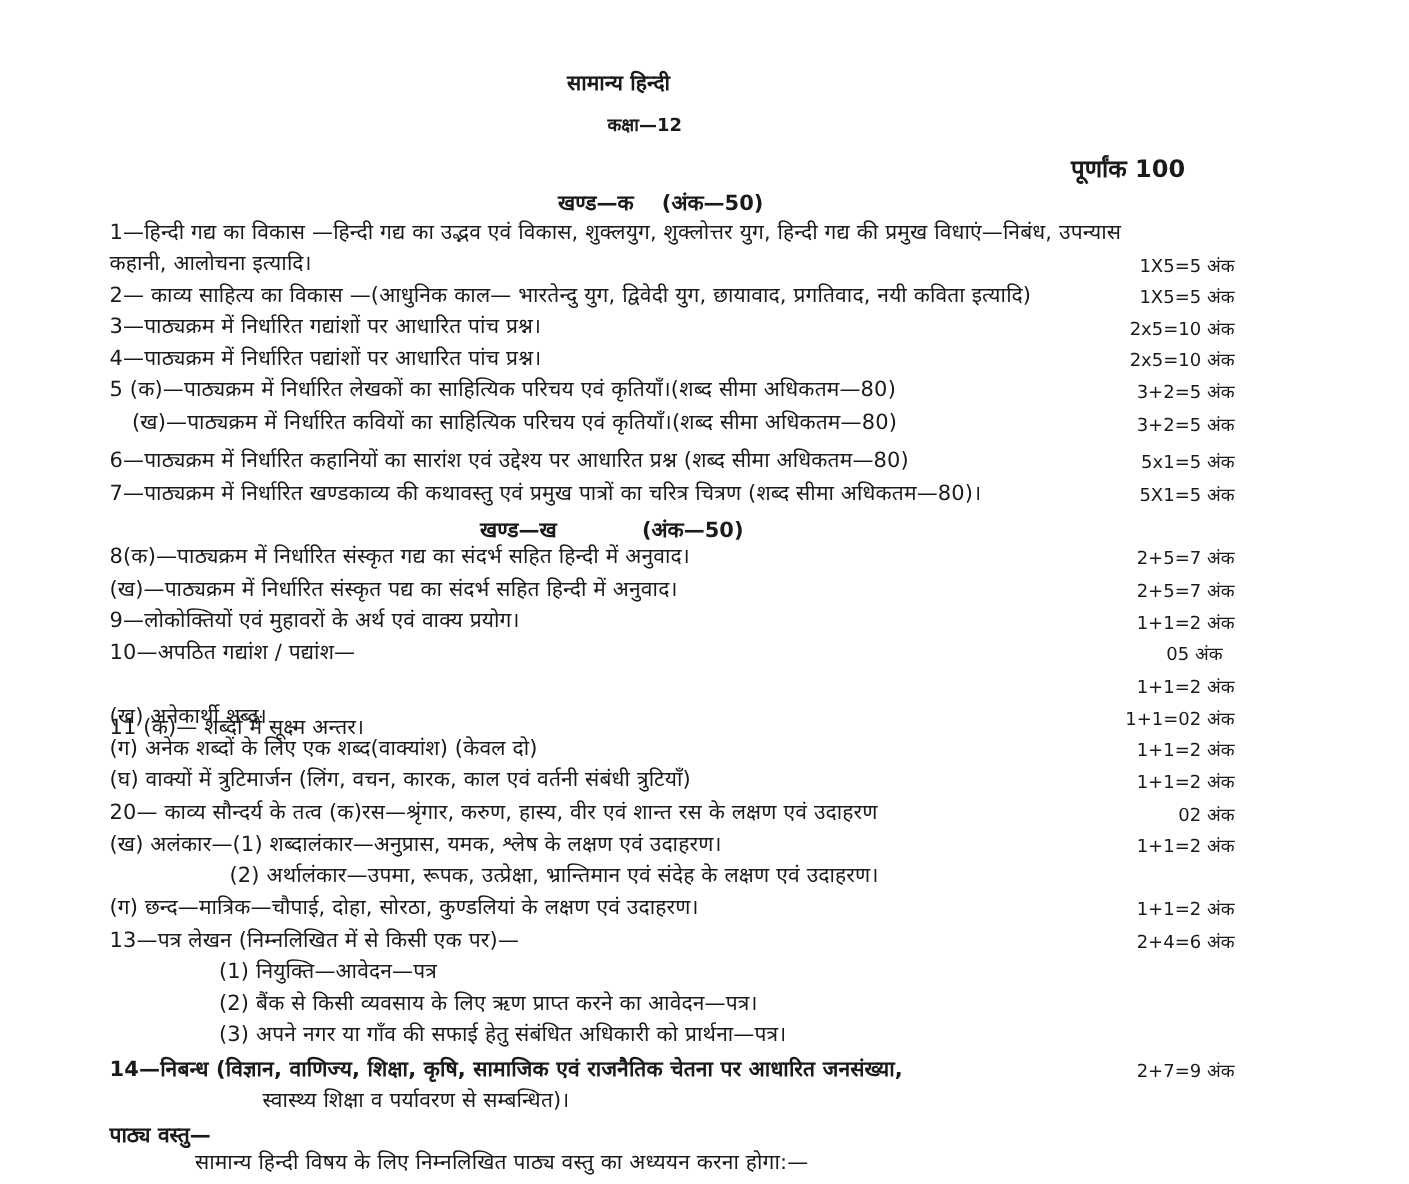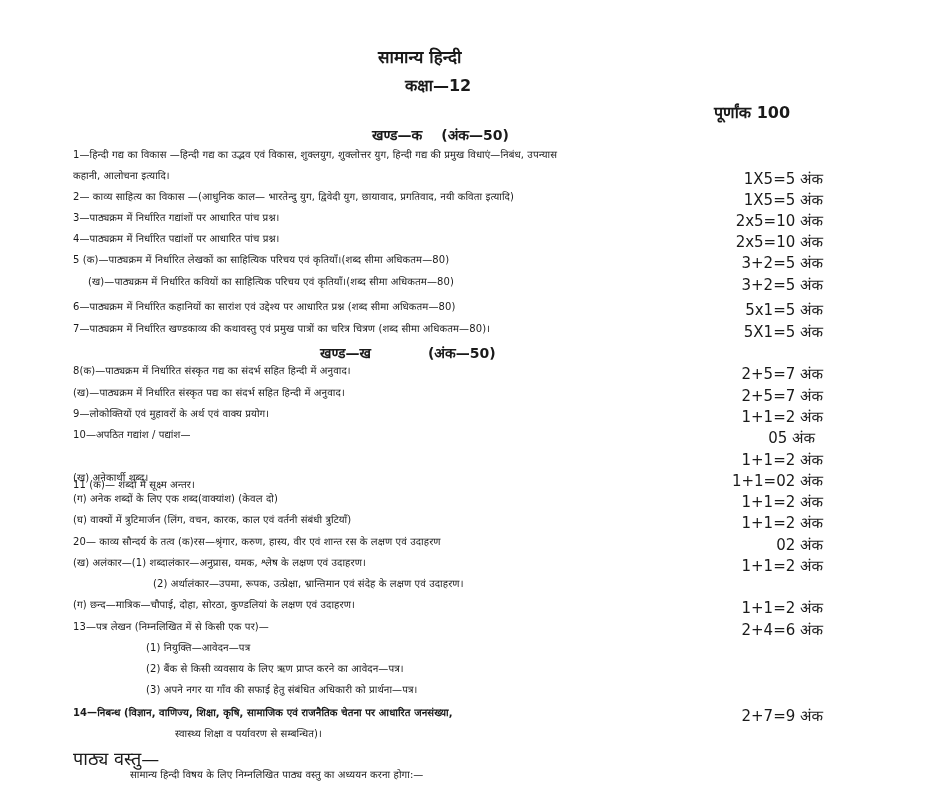--- a/index.html
+++ b/index.html
@@ -1,29 +1,29 @@
 <!DOCTYPE html>
 <html><head>
 <meta charset="utf-8">
 <style>
   html, body { margin:0; padding:0; background:#ffffff; }
   body { width:939px; height:789px; position:relative; overflow:hidden;
          font-family:"DejaVu Sans","Liberation Sans",sans-serif; color:#1a1a1a; }
   .abs { position:absolute; white-space:nowrap; }
-  .title { font-weight:bold; font-size:17px; }
+  .title { font-weight:bold; font-size:14px; }
   .sec { font-weight:bold; font-size:14px; }
-  .line { font-size:10px; line-height:16px; letter-spacing:0.1px; }
-  .marks { font-size:15px; text-align:left; }
+  .line { font-size:14px; line-height:16px; letter-spacing:0.1px; }
+  .marks { font-size:12px; text-align:left; }
 </style>
 </head>
 <body>
 
 <div>
   <div class="abs title" style="left:378px;top:45px;">सामान्य हिन्दी</div>
-  <div class="abs title" style="left:405px;top:74px;font-size:16px;">कक्षा—12</div>
+  <div class="abs title" style="left:405px;top:74px;font-size:12px;">कक्षा—12</div>
   <div class="abs title" style="left:714px;top:101px;font-size:16px;">पूर्णांक 100</div>
 
   <div class="abs sec" style="left:372px;top:125px;">
     <span>खण्ड—क</span>
     <span style="margin-left:14px;">(अंक—50)</span>
   </div>
 
   <div class="abs sec" style="left:320px;top:343px;">
     <span>खण्ड—ख</span>
     <span style="margin-left:52px;">(अंक—50)</span>
@@ -95,15 +95,15 @@
 
   <div class="abs line" style="left:146px;top:640px;">(1) नियुक्ति—आवेदन—पत्र</div>
   <div class="abs line" style="left:146px;top:661px;">(2) बैंक से किसी व्यवसाय के लिए ऋण प्राप्त करने का आवेदन—पत्र।</div>
   <div class="abs line" style="left:146px;top:682px;text-align:right;">(3) अपने नगर या गाँव की सफाई हेतु संबंधित अधिकारी को प्रार्थना—पत्र।</div>
 
   <div class="abs line" style="left:73px;top:705px;font-weight:bold;">14—निबन्ध (विज्ञान, वाणिज्य, शिक्षा, कृषि, सामाजिक एवं राजनैतिक चेतना पर आधारित जनसंख्या,</div>
   <div class="abs marks" style="right:116px;top:705px;">2+7=9 अंक</div>
 
   <div class="abs line" style="left:175px;top:726px;">स्वास्थ्य शिक्षा व पर्यावरण से सम्बन्धित)।</div>
 
-  <div class="abs" style="left:73px;top:746px;font-weight:normal;font-size:18px;">पाठ्य वस्तु—</div>
+  <div class="abs" style="left:73px;top:746px;font-weight:bold;font-size:14px;">पाठ्य वस्तु—</div>
   <div class="abs line" style="left:130px;top:767px;">सामान्य हिन्दी विषय के लिए निम्नलिखित पाठ्य वस्तु का अध्ययन करना होगा:—</div>
 </div>
 
 </body></html>

